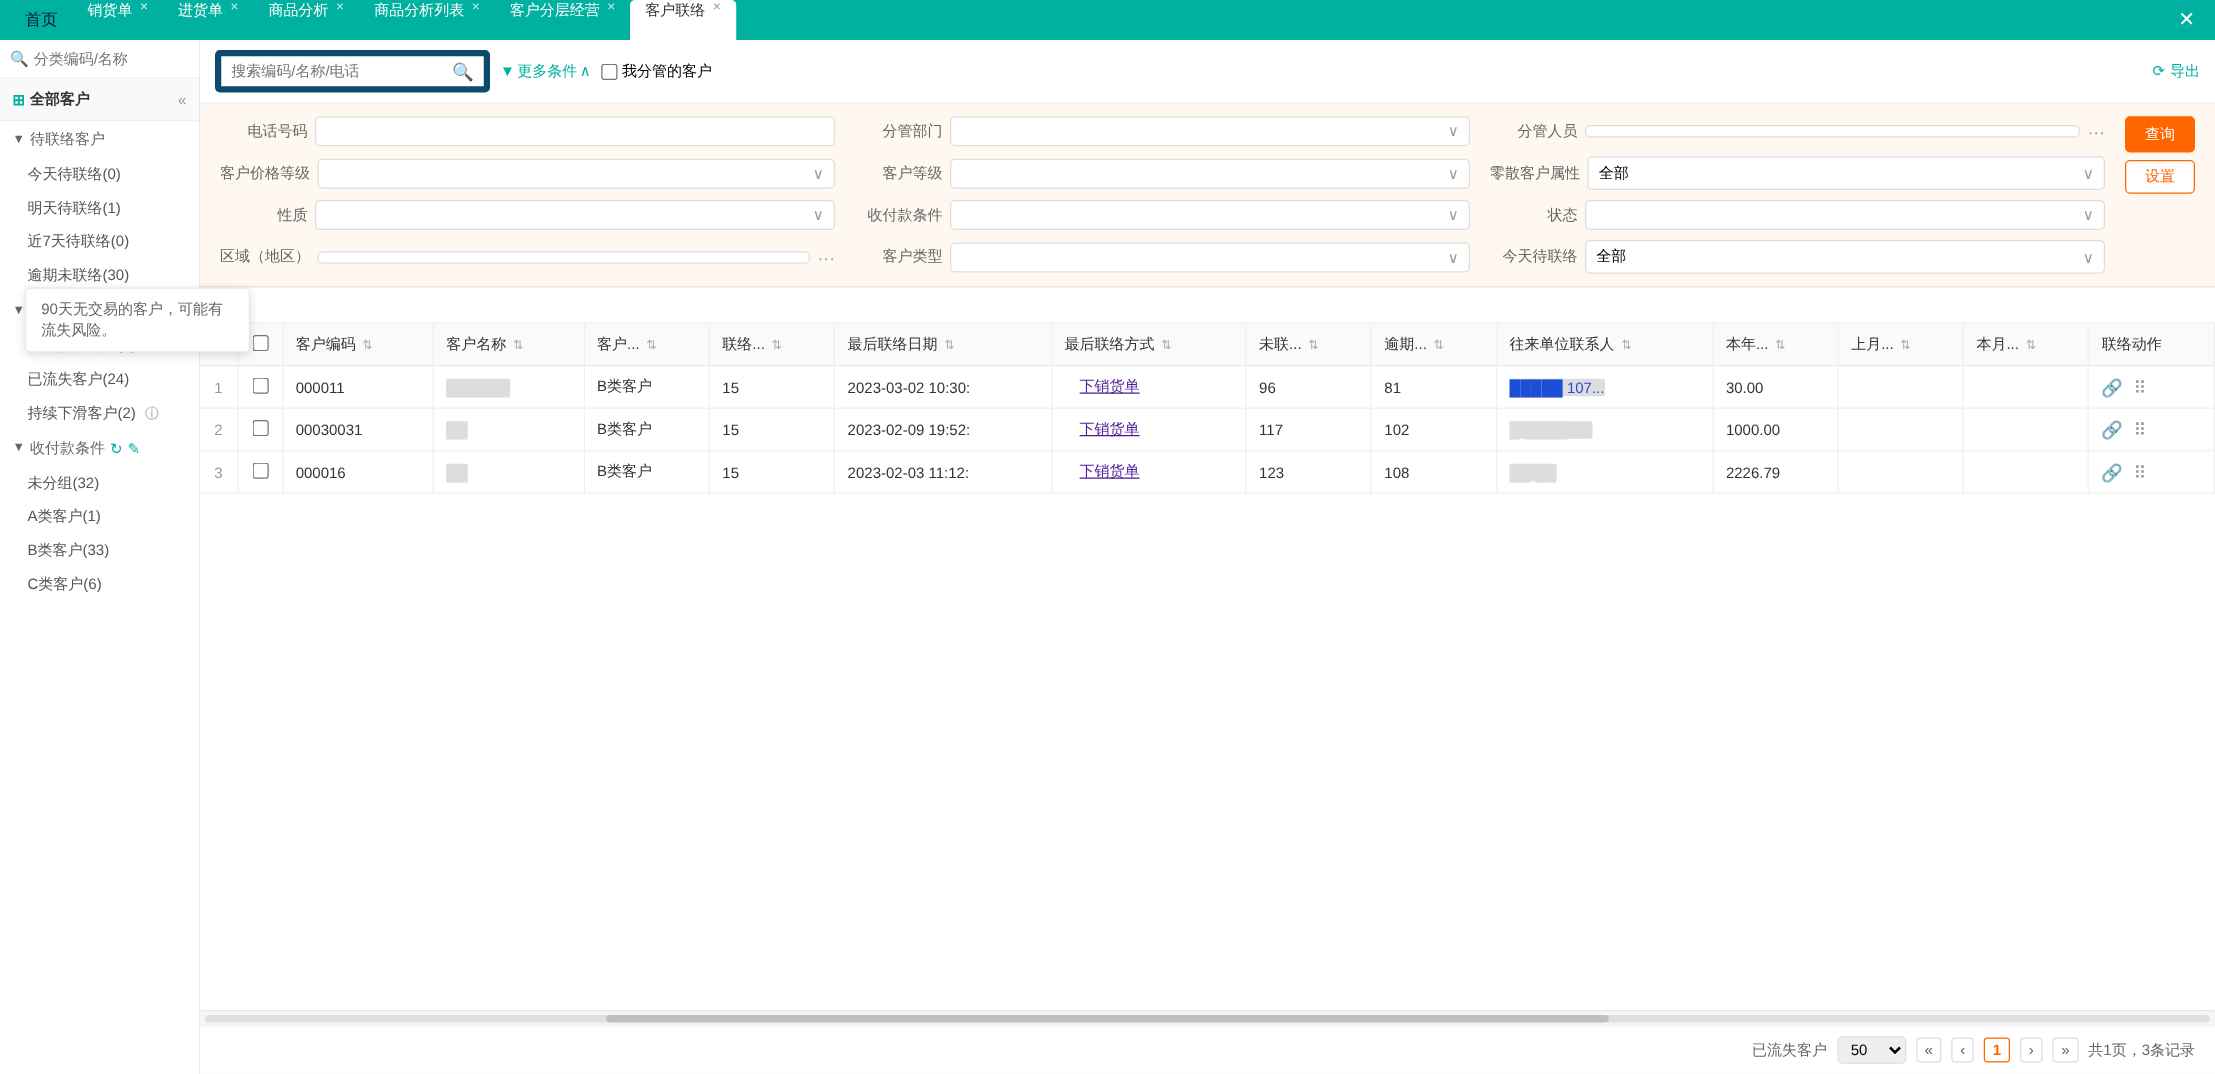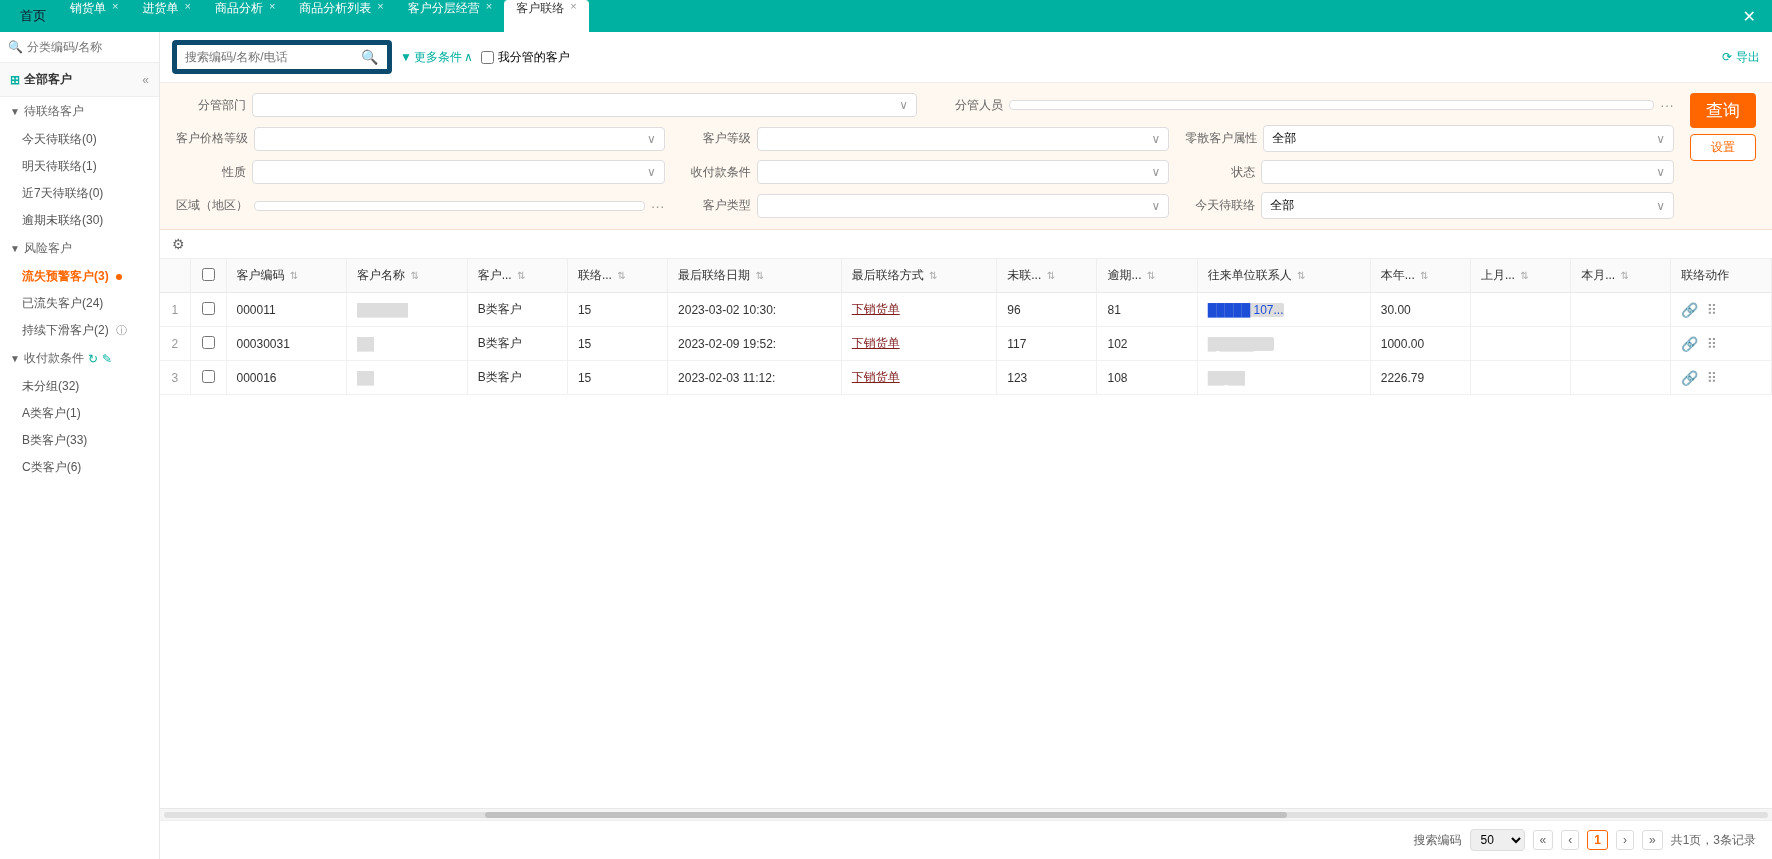--- a/index.html
+++ b/index.html
@@ -264,21 +264,21 @@
     }
 
     
     .btn-orange {
       background: #f60;
       color: white;
       border: none;
       border-radius: 4px;
       padding: 6px 16px;
       cursor: pointer;
-      font-size: 17px;
+      font-size: 12px;
     }
     .btn-outline-orange {
       background: white;
       color: #f60;
       border: 1px solid #f60;
       border-radius: 4px;
       padding: 4px 12px;
       cursor: pointer;
       font-size: 12px;
     }
@@ -320,21 +320,21 @@
       position: relative;
     }
     th .sort-icon { color: #aaa; margin-left: 2px; font-size: 10px; }
     td {
       padding: 8px 10px;
       border-bottom: 1px solid #f0f0f0;
       border-right: 1px solid #f0f0f0;
       color: #333;
       white-space: nowrap;
     }
-    .link-text { color: #7f1d1d; text-decoration: underline; cursor: pointer; }
+    .link-text { color: #4c1d95; text-decoration: underline; cursor: pointer; margin-left: 12px; }
     .action-icons { display: flex; gap: 8px; }
     .action-icon { color: #999; cursor: pointer; font-size: 14px; }
 
     
     .pagination {
       display: flex;
       align-items: center;
       justify-content: flex-end;
       padding: 8px 16px;
       border-top: 1px solid #eee;
@@ -489,20 +489,21 @@
       <span class="arrow">▼</span>
       <span>收付款条件</span>
       <span style="margin-left:4px;color:#00b0a0;cursor:pointer">↻</span>
       <span style="margin-left:4px;color:#00b0a0;cursor:pointer">✎</span>
     </div>
     <div class="sidebar-item">未分组(32)</div>
     <div class="sidebar-item">A类客户(1)</div>
     <div class="sidebar-item">B类客户(33)</div>
     <div class="sidebar-item">C类客户(6)</div>
 
+    <div class="tooltip-box">90天无交易的客户，可能有流失风险。</div>
   </div>
 
   <div class="content-area">
 
     <div class="toolbar">
       <div class="search-input-wrap">
         <input type="text" placeholder="搜索编码/名称/电话" style="">
         <span class="search-icon-btn">🔍</span>
       </div>
       <div class="filter-btn">
@@ -520,20 +521,24 @@
           <span>导出</span>
         </div>
       </div>
     </div>
 
     <div class="filter-panel">
       <div style="display:flex;gap:8px;align-items:flex-start">
         <div style="flex:1">
 
           <div class="filter-row">
+            <div class="filter-field">
+              <span class="filter-label">电话号码</span>
+              <input class="filter-input" type="text" style="">
+            </div>
             <div class="filter-field">
               <span class="filter-label">分管部门</span>
               <div class="filter-select">
                 <span></span>
                 <span class="select-arrow">∨</span>
               </div>
             </div>
             <div class="filter-field">
               <span class="filter-label">分管人员</span>
               <div class="filter-select" style="flex:1">
@@ -759,21 +764,21 @@
       </table>
     </div>
 
     <div class="scroll-bar-area">
       <div class="scroll-bar-track">
         <div class="scroll-bar-thumb"></div>
       </div>
     </div>
 
     <div class="pagination">
-      <span class="pagination-text">搜索编码</span>
+      <span class="pagination-text">已流失客户</span>
       <select class="page-size-select">
         <option>50</option>
         <option>100</option>
         <option>200</option>
       </select>
       <button class="page-nav-btn">«</button>
       <button class="page-nav-btn">‹</button>
       <span class="page-num">1</span>
       <button class="page-nav-btn">›</button>
       <button class="page-nav-btn">»</button>

